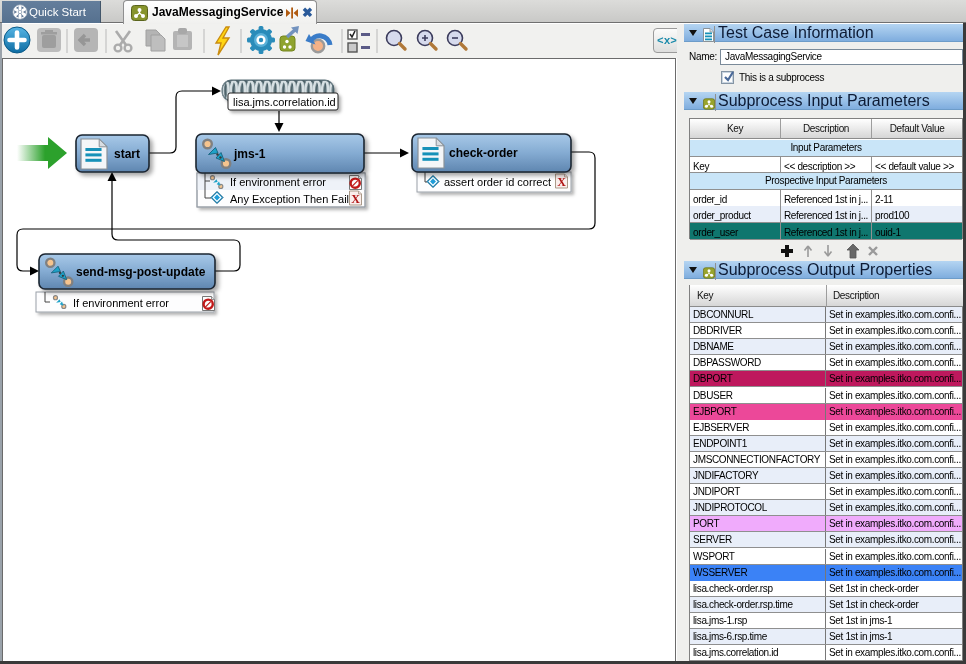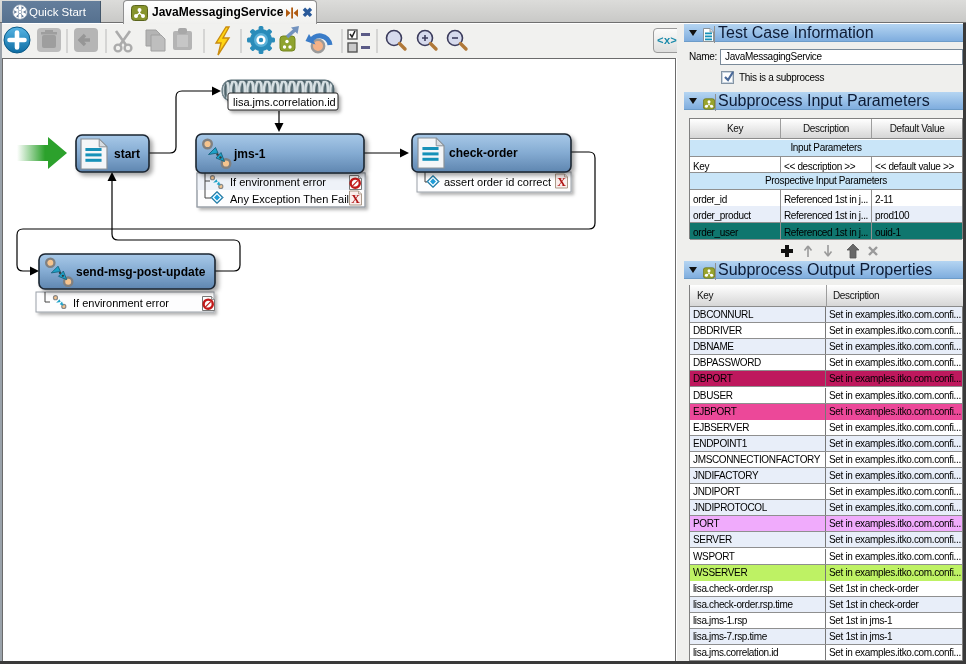--- a/index.html
+++ b/index.html
@@ -526,38 +526,38 @@
         <div class="odesc">Set in examples.itko.com.confi...</div>
       </div>
 <div class="orow" style="top:508.4px;height:16.1px;background:#e8eef9">
         <div class="okey">SERVER</div>
         <div class="odesc">Set in examples.itko.com.confi...</div>
       </div>
 <div class="orow" style="top:524.5px;height:16.1px;background:#ffffff">
         <div class="okey">WSPORT</div>
         <div class="odesc">Set in examples.itko.com.confi...</div>
       </div>
-<div class="orow" style="top:540.6px;height:18px;background:#bef264">
+<div class="orow" style="top:540.6px;height:18px;background:#3b82f6">
         <div class="okey">WSSERVER</div>
         <div class="odesc">Set in examples.itko.com.confi...</div>
       </div>
 <div class="orow" style="top:556.7px;height:16.1px;background:#ffffff">
         <div class="okey">lisa.check-order.rsp</div>
         <div class="odesc">Set 1st in check-order</div>
       </div>
 <div class="orow" style="top:572.8px;height:16.1px;background:#e8eef9">
         <div class="okey">lisa.check-order.rsp.time</div>
         <div class="odesc">Set 1st in check-order</div>
       </div>
 <div class="orow" style="top:588.9px;height:16.1px;background:#ffffff">
         <div class="okey">lisa.jms-1.rsp</div>
         <div class="odesc">Set 1st in jms-1</div>
       </div>
 <div class="orow" style="top:605.0px;height:16.1px;background:#e8eef9">
-        <div class="okey">lisa.jms-7.rsp.time</div>
+        <div class="okey">lisa.jms-6.rsp.time</div>
         <div class="odesc">Set 1st in jms-1</div>
       </div>
 <div class="orow" style="top:621.1px;height:16.1px;background:#ffffff">
         <div class="okey">lisa.jms.correlation.id</div>
         <div class="odesc">Set in examples.itko.com.confi...</div>
       </div>
  </div>
  <div id="lborder"></div>
     <div id="bborder"></div>
     <div id="rborder"></div>

